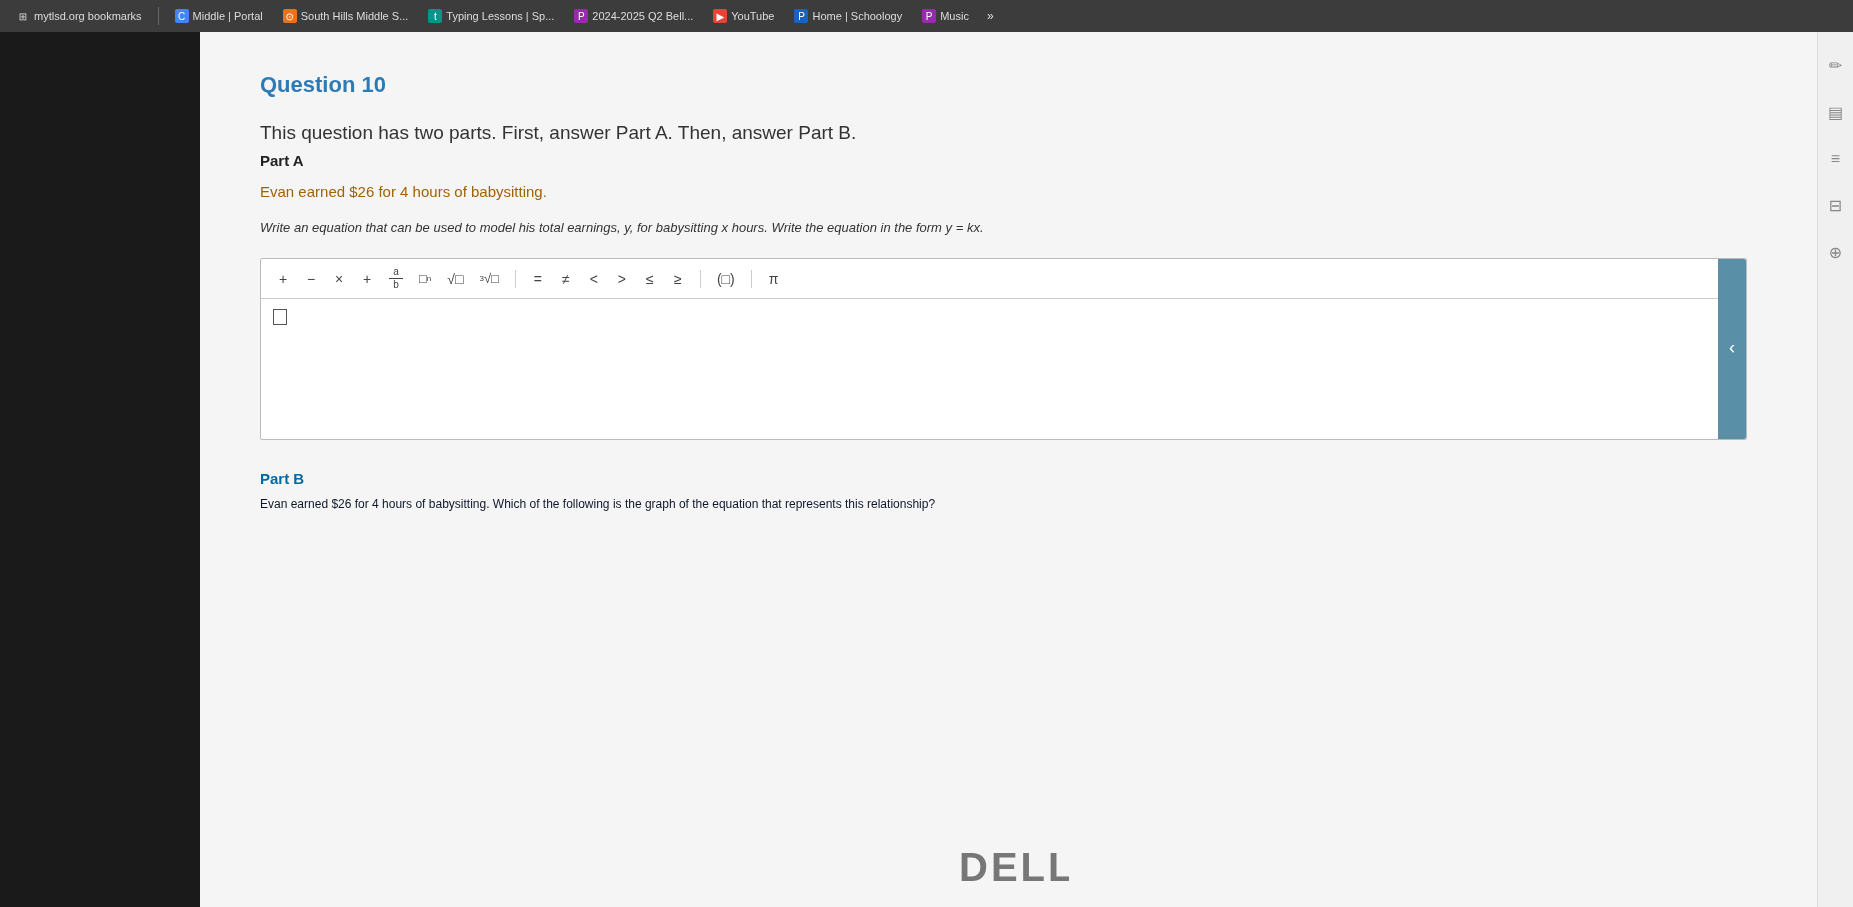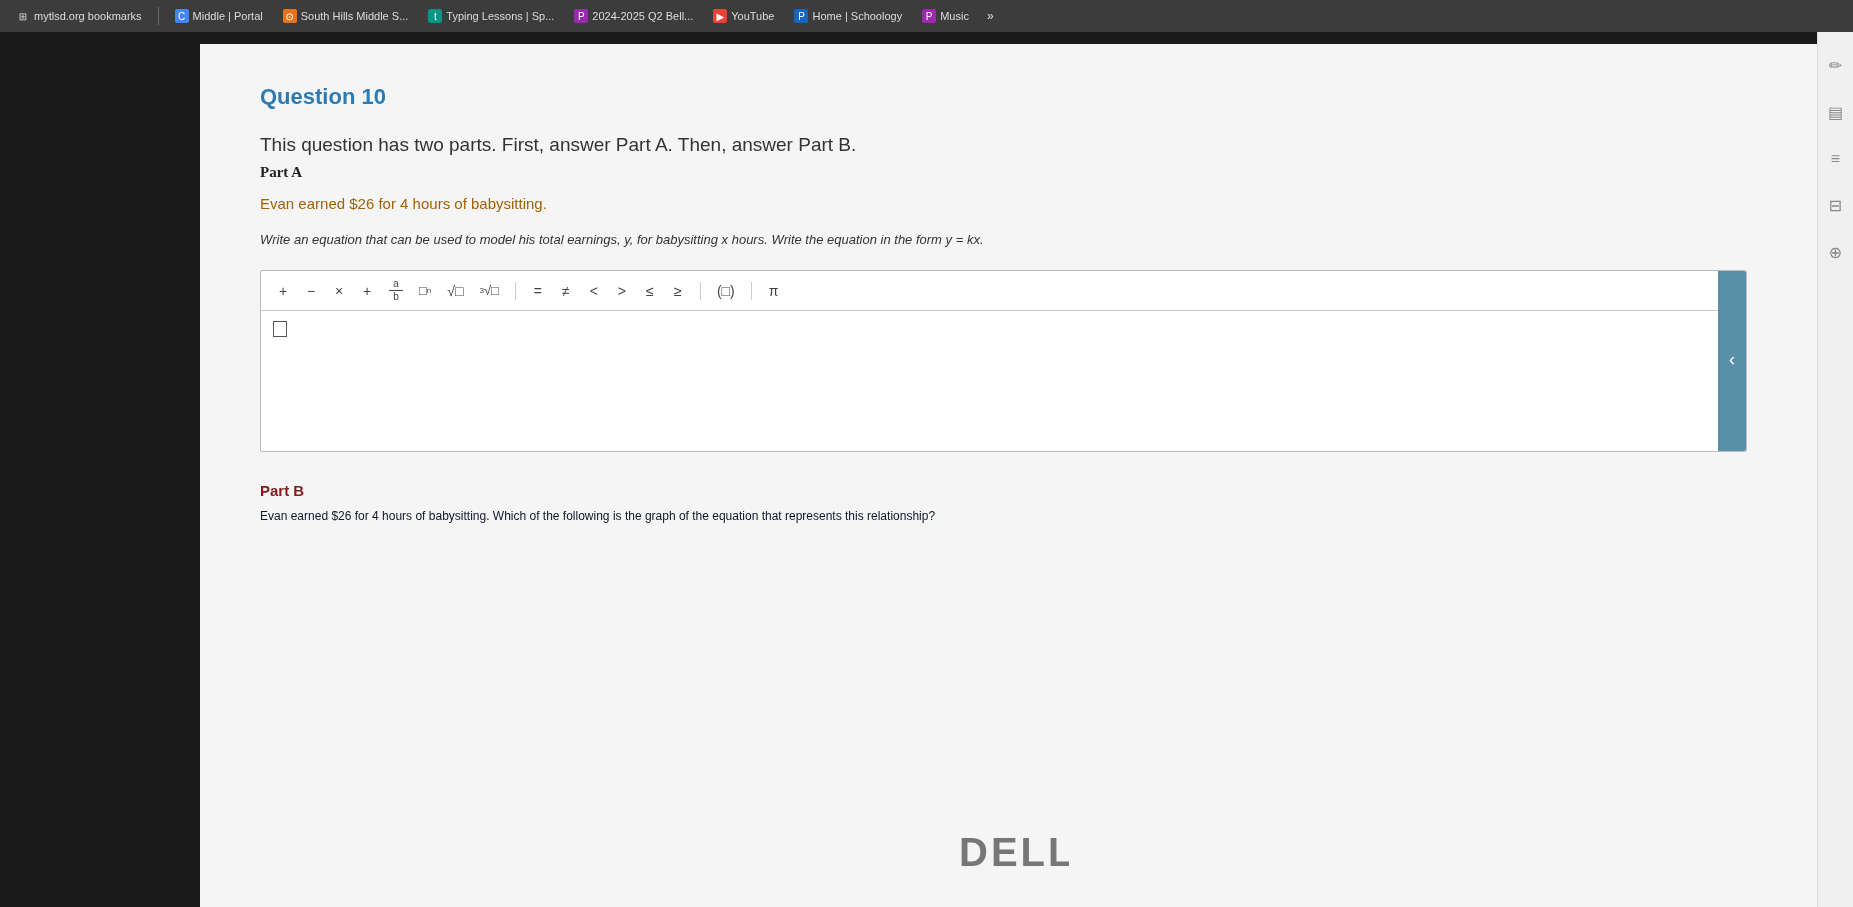--- a/index.html
+++ b/index.html
@@ -82,42 +82,40 @@
       flex-shrink: 0;
     }
 
     
     .main-content {
       flex: 1;
       background: #f5f5f5;
       padding: 40px 60px 32px 60px;
       overflow: hidden;
       position: relative;
-      margin-top: 12px;
     }
 
     .question-title {
       font-size: 22px;
       font-weight: bold;
       color: #2c7bb5;
       margin-bottom: 24px;
     }
 
     .question-intro {
       font-size: 19px;
       color: #333;
       margin-bottom: 8px;
     }
 
     .part-label {
       font-size: 15px;
       font-weight: bold;
       color: #222;
       margin-bottom: 12px;
-      font-family: Liberation Serif, serif;
     }
 
     .question-text {
       font-size: 15px;
       color: #a16207;
       margin-bottom: 14px;
       line-height: 1.5;
     }
 
     .equation-text {
@@ -231,34 +229,34 @@
       color: #888;
       font-size: 16px;
       cursor: pointer;
       padding: 4px;
     }
 
     
     .part-b-label {
       font-weight: bold;
       font-size: 15px;
-      color: #7f1d1d;
+      color: #0369a1;
       margin-bottom: 8px;
     }
 
     .part-b-text {
       font-size: 12px;
       color: #0f172a;
       line-height: 1.5;
     }
 
     
     .dell-logo {
       position: absolute;
-      bottom: 26px;
+      bottom: 11px;
       left: 50%;
       transform: translateX(-50%);
       color: #8b5cf6;
       font-size: 28px;
       font-weight: bold;
       letter-spacing: 2px;
       text-align: right;
     }
 
     .toolbar-separator {

